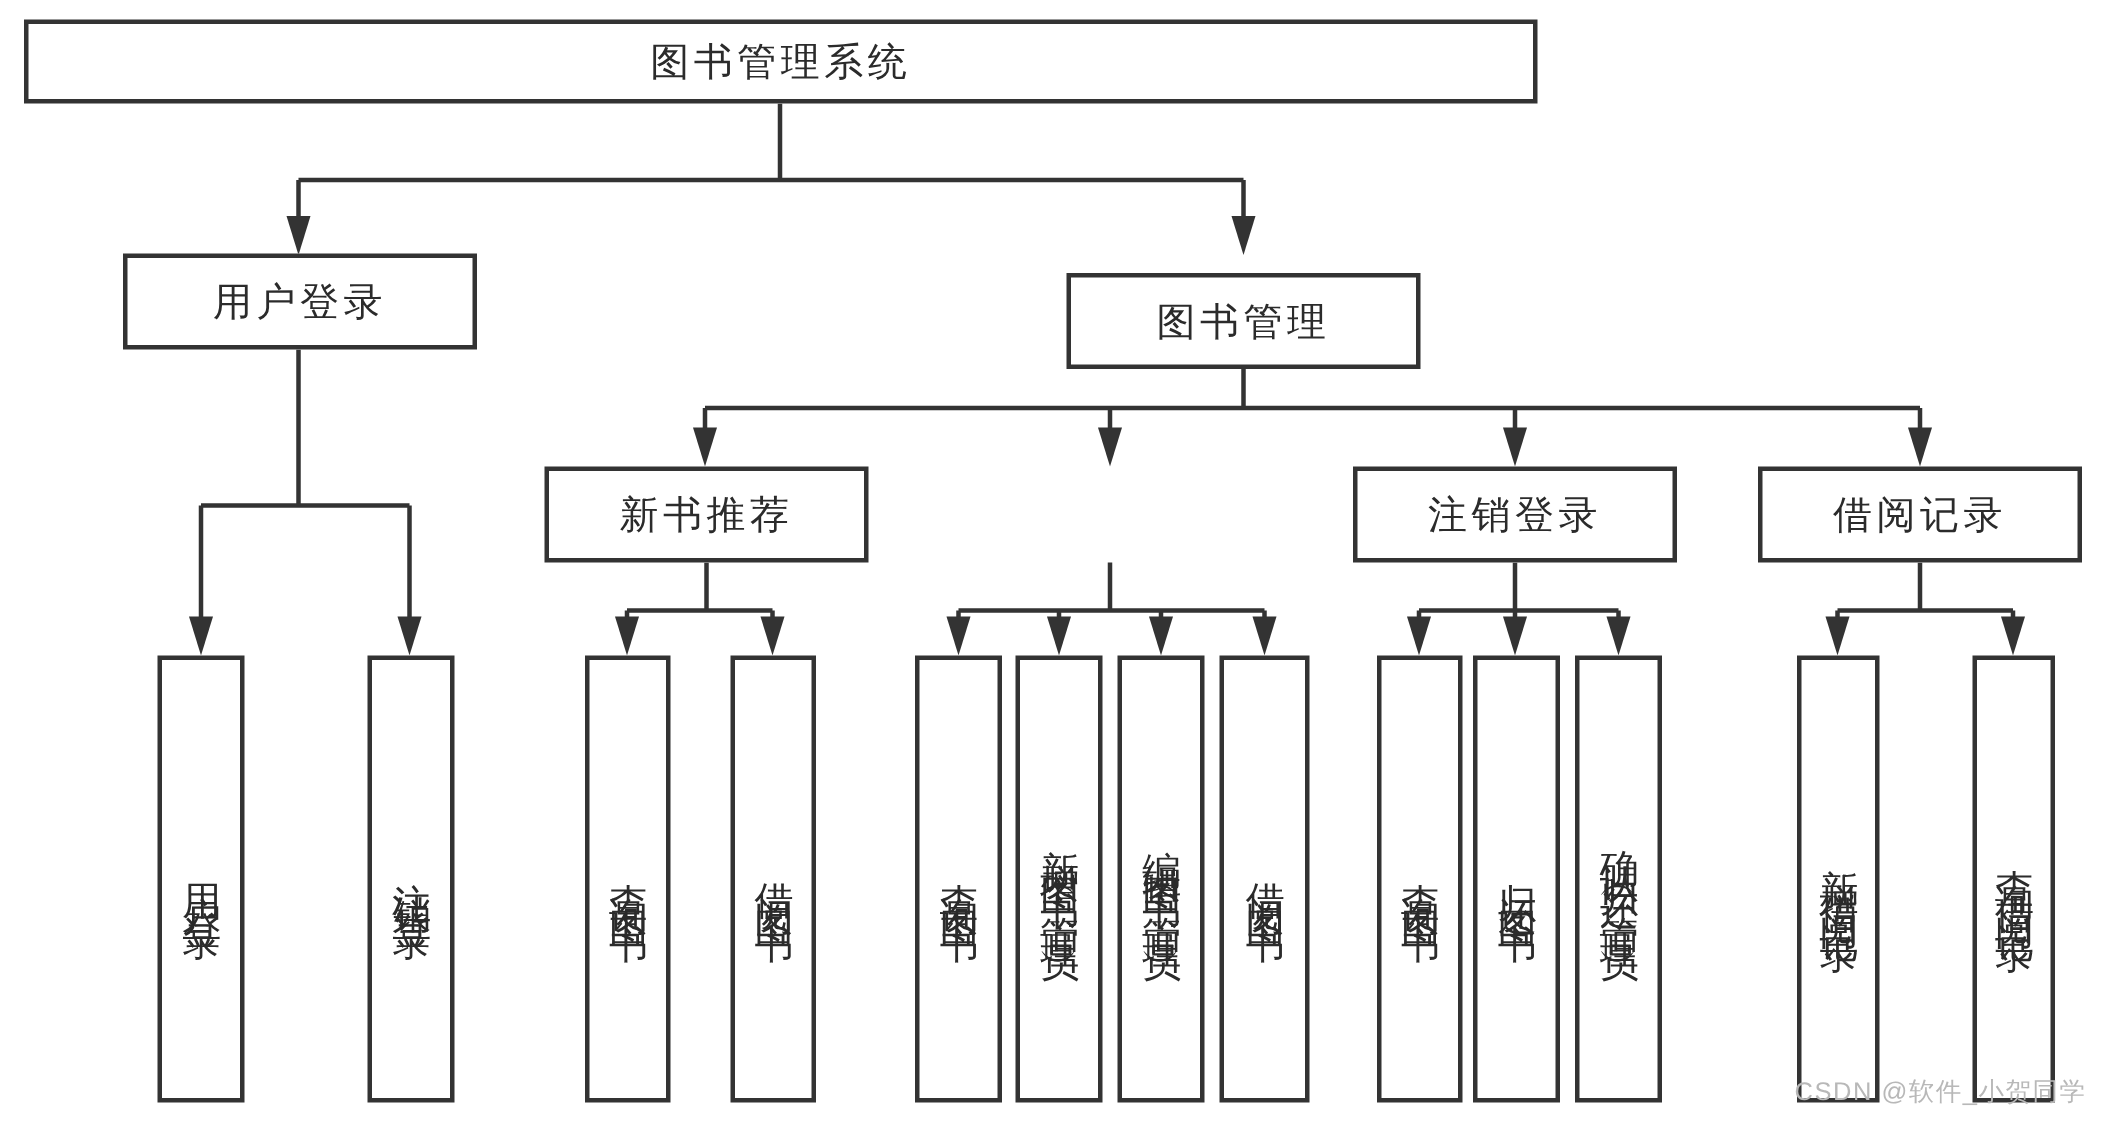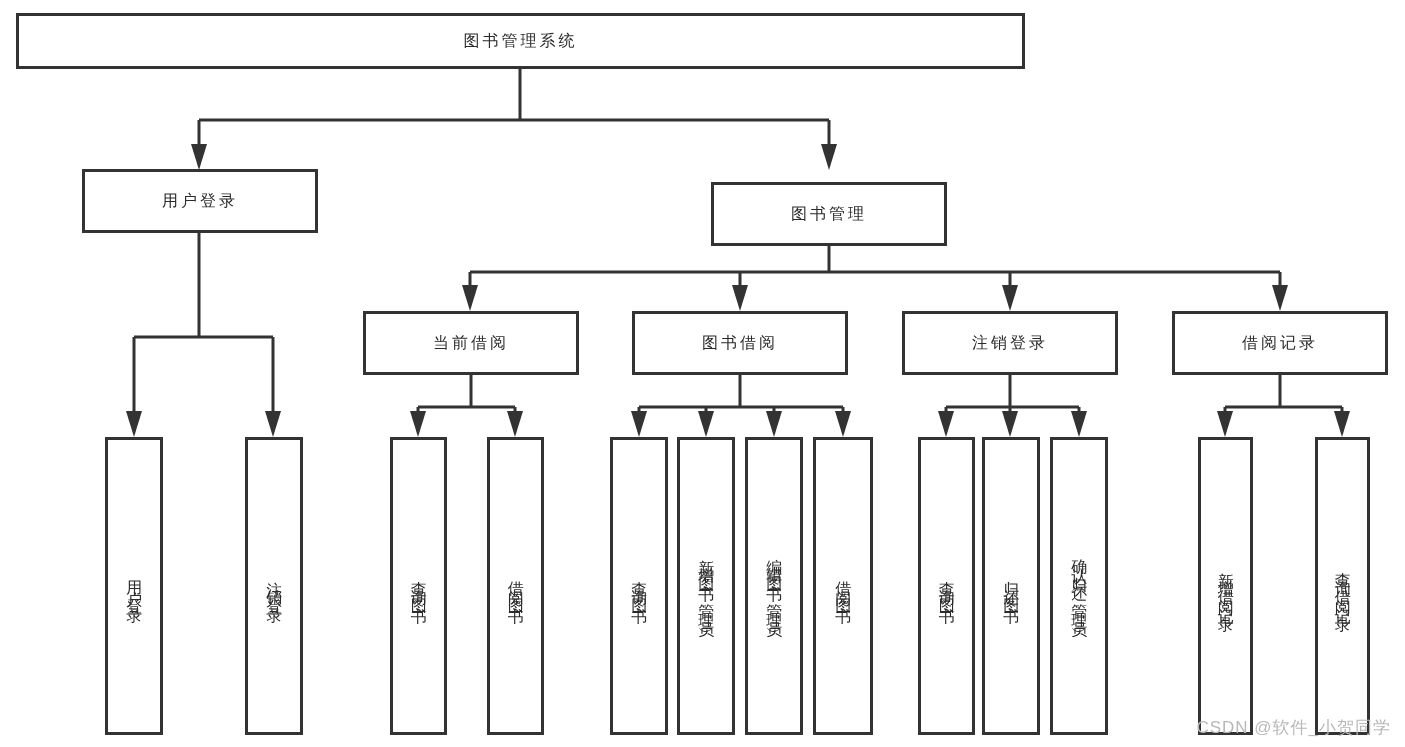--- a/index.html
+++ b/index.html
@@ -22,21 +22,21 @@
   .box{
     position:absolute;
     box-sizing:border-box;
     background:var(--bg);
     border:3px solid var(--line);
     display:flex;align-items:center;justify-content:center;
     z-index:2;
   }
   .lbl{
     color:var(--text);
-    font-size:16px;
+    font-size:26px;
     letter-spacing:3px;
     white-space:nowrap;
   }
   .leaf .lbl{
     writing-mode:vertical-rl;
     letter-spacing:9px;
     line-height:1.15;
     white-space:nowrap;
   }
   .watermark{
@@ -95,24 +95,21 @@
   </div>
 
   <div class="box" style="left:82px;top:169px;width:236px;height:64px">
     <span class="lbl">用户登录</span>
   </div>
   <div class="box" style="left:711px;top:182px;width:236px;height:64px">
     <span class="lbl">图书管理</span>
   </div>
 
   <div class="box" style="left:363px;top:311px;width:216px;height:64px">
-    <span class="lbl">当前借阅</span>
-  </div>
-  <div class="box" style="left:632px;top:311px;width:216px;height:64px">
-    <span class="lbl">图书借阅</span>
+    <span class="lbl">新书推荐</span>
   </div>
   <div class="box" style="left:902px;top:311px;width:216px;height:64px">
     <span class="lbl">注销登录</span>
   </div>
   <div class="box" style="left:1172px;top:311px;width:216px;height:64px">
     <span class="lbl">借阅记录</span>
   </div>
 
   <div class="box leaf" style="left:105px;top:437px;width:58px;height:298px">
     <span class="lbl">用户登录</span>

